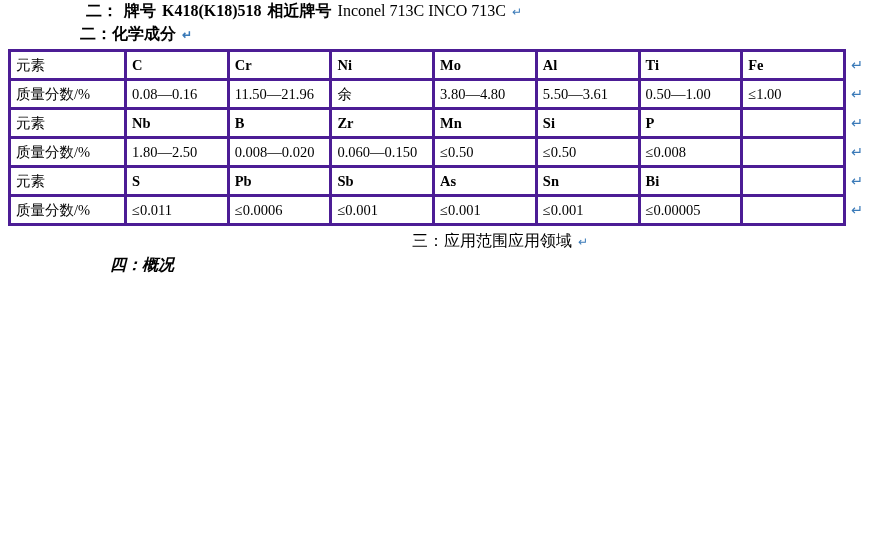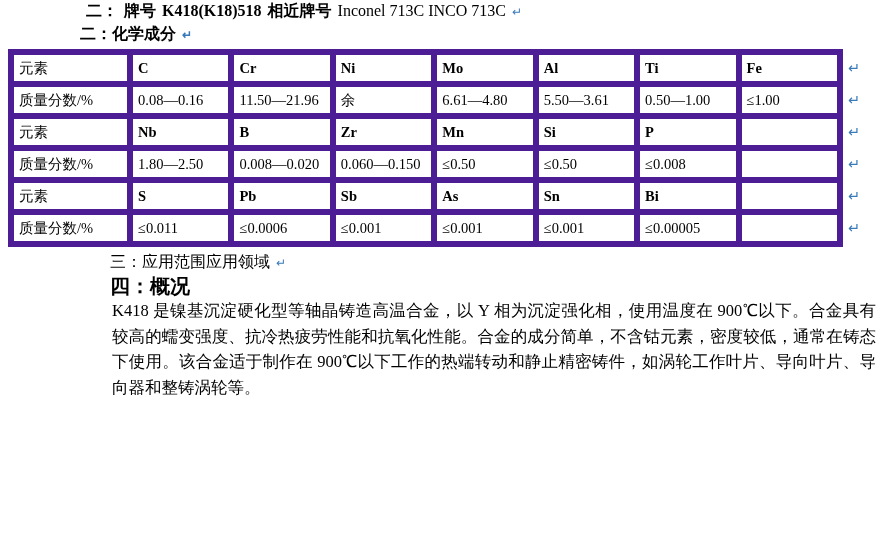--- a/index.html
+++ b/index.html
@@ -44,21 +44,21 @@
     padding-left: 80px;
     font-weight: bold;
   }
   table.comp {
     border-collapse: collapse;
     width: 868px;
     margin: 3px 0 0 8px;
     table-layout: fixed;
   }
   table.comp td {
-    border: 6px solid #4c1d95;
+    border: 3px solid #4c1d95;
     font-size: 14.5px;
     line-height: 18px;
     padding: 3px 4px 3px 5px;
     height: 20px;
     vertical-align: middle;
     white-space: nowrap;
     overflow: hidden;
   }
   table.comp td.label {
     width: 104px;
@@ -71,34 +71,36 @@
     border: none !important;
     color: #3a7ab8;
     font-size: 12px;
     padding-left: 3px;
   }
   .sec3 {
     font-size: 16px;
     line-height: 22px;
     padding-left: 110px;
     margin-top: 4px;
+    text-align: center;
   }
   .bodytext {
     font-size: 16.5px;
     line-height: 25.5px;
     padding: 0 14px 0 112px;
     text-align: justify;
     text-justify: inter-ideograph;
     text-indent: 0;
   }
   .sec4 {
-    font-size: 20px;
+    font-size: 16px;
     line-height: 24px;
     padding-left: 110px;
     font-weight: bold;
+    font-style: italic;
   }
   .latin {
     font-family: "Liberation Serif", serif;
   }
   .sp { display: inline-block; width: 6px; }
 </style>
 </head>
 <body>
 
 <div class="page">
@@ -122,21 +124,21 @@
         <td class="b">Al</td>
         <td class="b">Ti</td>
         <td class="b">Fe</td>
         <td class="marker">↵</td>
       </tr>
       <tr>
         <td class="label">质量分数/%</td>
         <td>0.08—0.16</td>
         <td>11.50—21.96</td>
         <td>余</td>
-        <td>6.61—4.80</td>
+        <td>3.80—4.80</td>
         <td>5.50—3.61</td>
         <td>0.50—1.00</td>
         <td>≤1.00</td>
         <td class="marker">↵</td>
       </tr>
       <tr>
         <td class="label">元素</td>
         <td class="b">Nb</td>
         <td class="b">B</td>
         <td class="b">Zr</td>
@@ -185,15 +187,14 @@
   <div class="sec3">
     <span>三：</span><span>应用范围应用领域</span><span class="sp"></span><span class="pilcrow">↵</span>
   </div>
 
 
 
   <div class="sec4">
     <span>四：</span><span>概况</span>
   </div>
 
-  <div class="bodytext">K418 是镍基沉淀硬化型等轴晶铸造高温合金，以 Y 相为沉淀强化相，使用温度在 900℃以下。合金具有较高的蠕变强度、抗冷热疲劳性能和抗氧化性能。合金的成分简单，不含钴元素，密度较低，通常在铸态下使用。该合金适于制作在 900℃以下工作的热端转动和静止精密铸件，如涡轮工作叶片、导向叶片、导向器和整铸涡轮等。</div>
 
 </div>
 
 </body></html>

